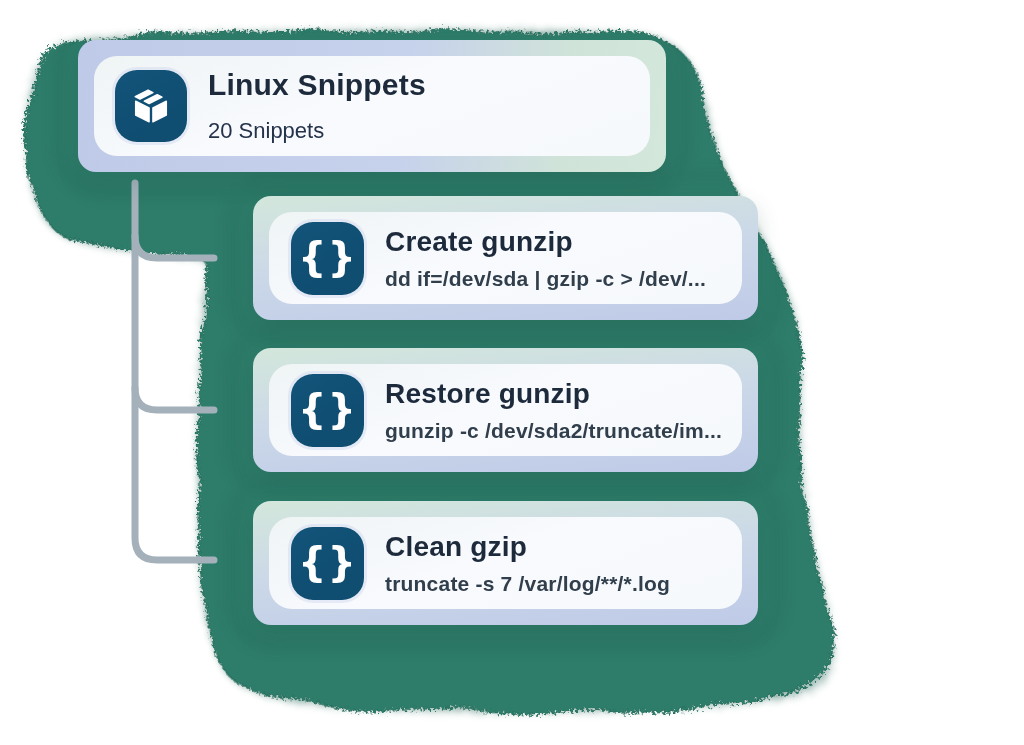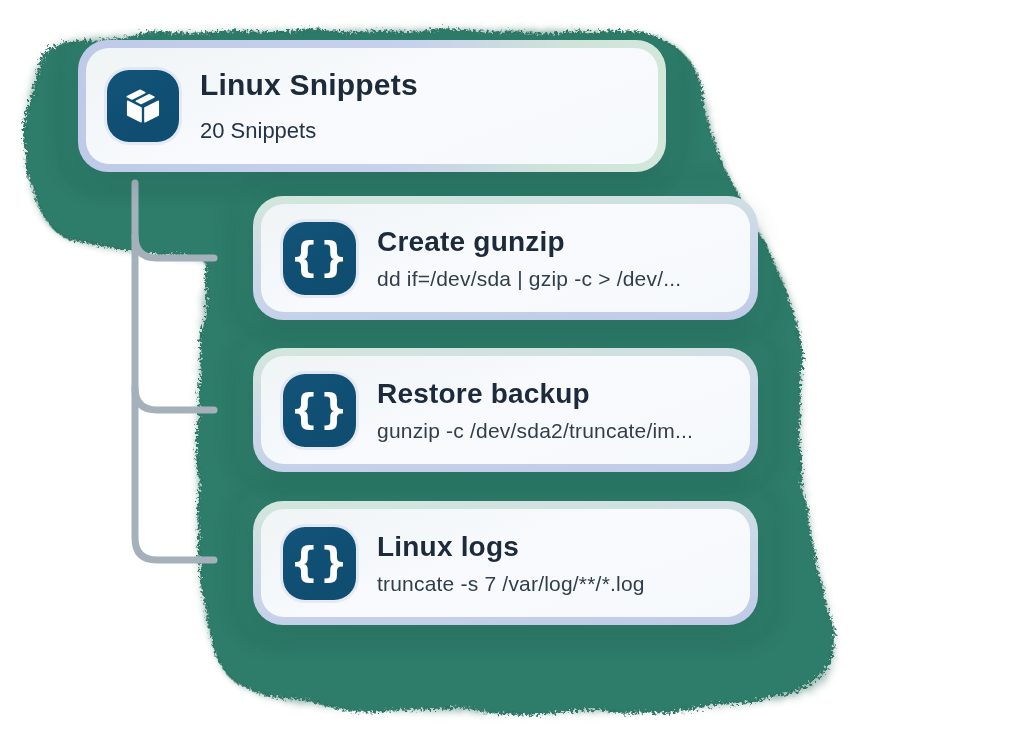--- a/index.html
+++ b/index.html
@@ -9,21 +9,21 @@
     --icon-tile:#0F4D71; --icon-tile-2:#13547A; --icon-glyph:#FFFFFF;
     --title-text:#1D2A3C; --subtitle-text:#24324A; --code-text:#313E4C;
     --connector:#A4B1BB;
   }
   html,body{margin:0;padding:0;background:#ffffff;}
   body{font-family:"Liberation Sans", sans-serif;}
   .stage{position:relative;width:1024px;height:745px;overflow:hidden;background:#ffffff;}
   .stage svg.layer{position:absolute;left:0;top:0;}
 
   
-  .card{position:absolute;border-radius:30px;padding:8px;box-sizing:border-box;
+  .card{position:absolute;border-radius:18px;padding:16px;box-sizing:border-box;
         box-shadow:0 10px 22px rgba(25,70,60,.18);}
   .card-inner{width:100%;height:100%;border-radius:23px;
         background:linear-gradient(160deg,var(--card-tint) 0%,var(--card-fill) 45%,#F6F9FB 100%);
         display:flex;align-items:center;box-sizing:border-box;}
   .card.parent{left:78px;top:40px;width:588px;height:132px;
         background:linear-gradient(96deg,var(--ring-lavender) 0%,#C6D1EC 55%,#D0E3D9 82%,var(--ring-mint) 100%);}
   .card.child{left:253px;width:505px;height:124px;
         background:linear-gradient(175deg,var(--ring-mint) 0%,var(--ring-mid) 48%,var(--ring-lavender) 100%);}
   .card.child.c1{top:196px;}
   .card.child.c2{top:348px;}
@@ -38,21 +38,21 @@
   .card.parent .tile{width:72px;height:72px;}
   .card.child  .tile{width:73px;height:73px;}
   .braces{font-family:"DejaVu Sans", sans-serif;font-weight:700;font-size:40px;
         color:var(--icon-glyph);line-height:1;letter-spacing:1px;padding-bottom:3px;
         user-select:none;}
 
   .txt{display:flex;flex-direction:column;justify-content:center;}
   .p-title{font-size:30px;font-weight:600;color:var(--title-text);letter-spacing:.2px;}
   .p-sub{font-size:22px;font-weight:400;color:var(--subtitle-text);margin-top:16px;}
   .c-title{font-size:28px;font-weight:600;color:var(--title-text);letter-spacing:.2px;}
-  .c-code{font-size:21px;font-weight:400;color:var(--code-text);margin-top:9px;letter-spacing:.2px;}
+  .c-code{font-size:21px;font-weight:700;color:var(--code-text);margin-top:9px;letter-spacing:.2px;}
 </style>
 </head>
 <body>
 
 <div class="stage">
 
   <svg class="layer" width="1024" height="745" viewBox="0 0 1024 745" aria-hidden="true">
     <defs>
       <filter id="rough" x="-12%" y="-12%" width="124%" height="124%">
         <feTurbulence type="fractalNoise" baseFrequency="0.012 0.02" numOctaves="2" seed="8" result="big"></feTurbulence>
@@ -138,31 +138,31 @@
       </div>
     </div>
   </div>
 
   <div class="card child c2">
     <div class="card-inner">
       <div class="tile">
         <span class="braces">{}</span>
       </div>
       <div class="txt">
-        <div class="c-title">Restore backup</div>
+        <div class="c-title">Restore gunzip</div>
         <div class="c-code">gunzip -c /dev/sda2/truncate/im...</div>
       </div>
     </div>
   </div>
 
   <div class="card child c3">
     <div class="card-inner">
       <div class="tile">
         <span class="braces">{}</span>
       </div>
       <div class="txt">
-        <div class="c-title">Linux logs</div>
+        <div class="c-title">Clean gzip</div>
         <div class="c-code">truncate -s 7 /var/log/**/*.log</div>
       </div>
     </div>
   </div>
 
 </div>
 
 </body></html>

